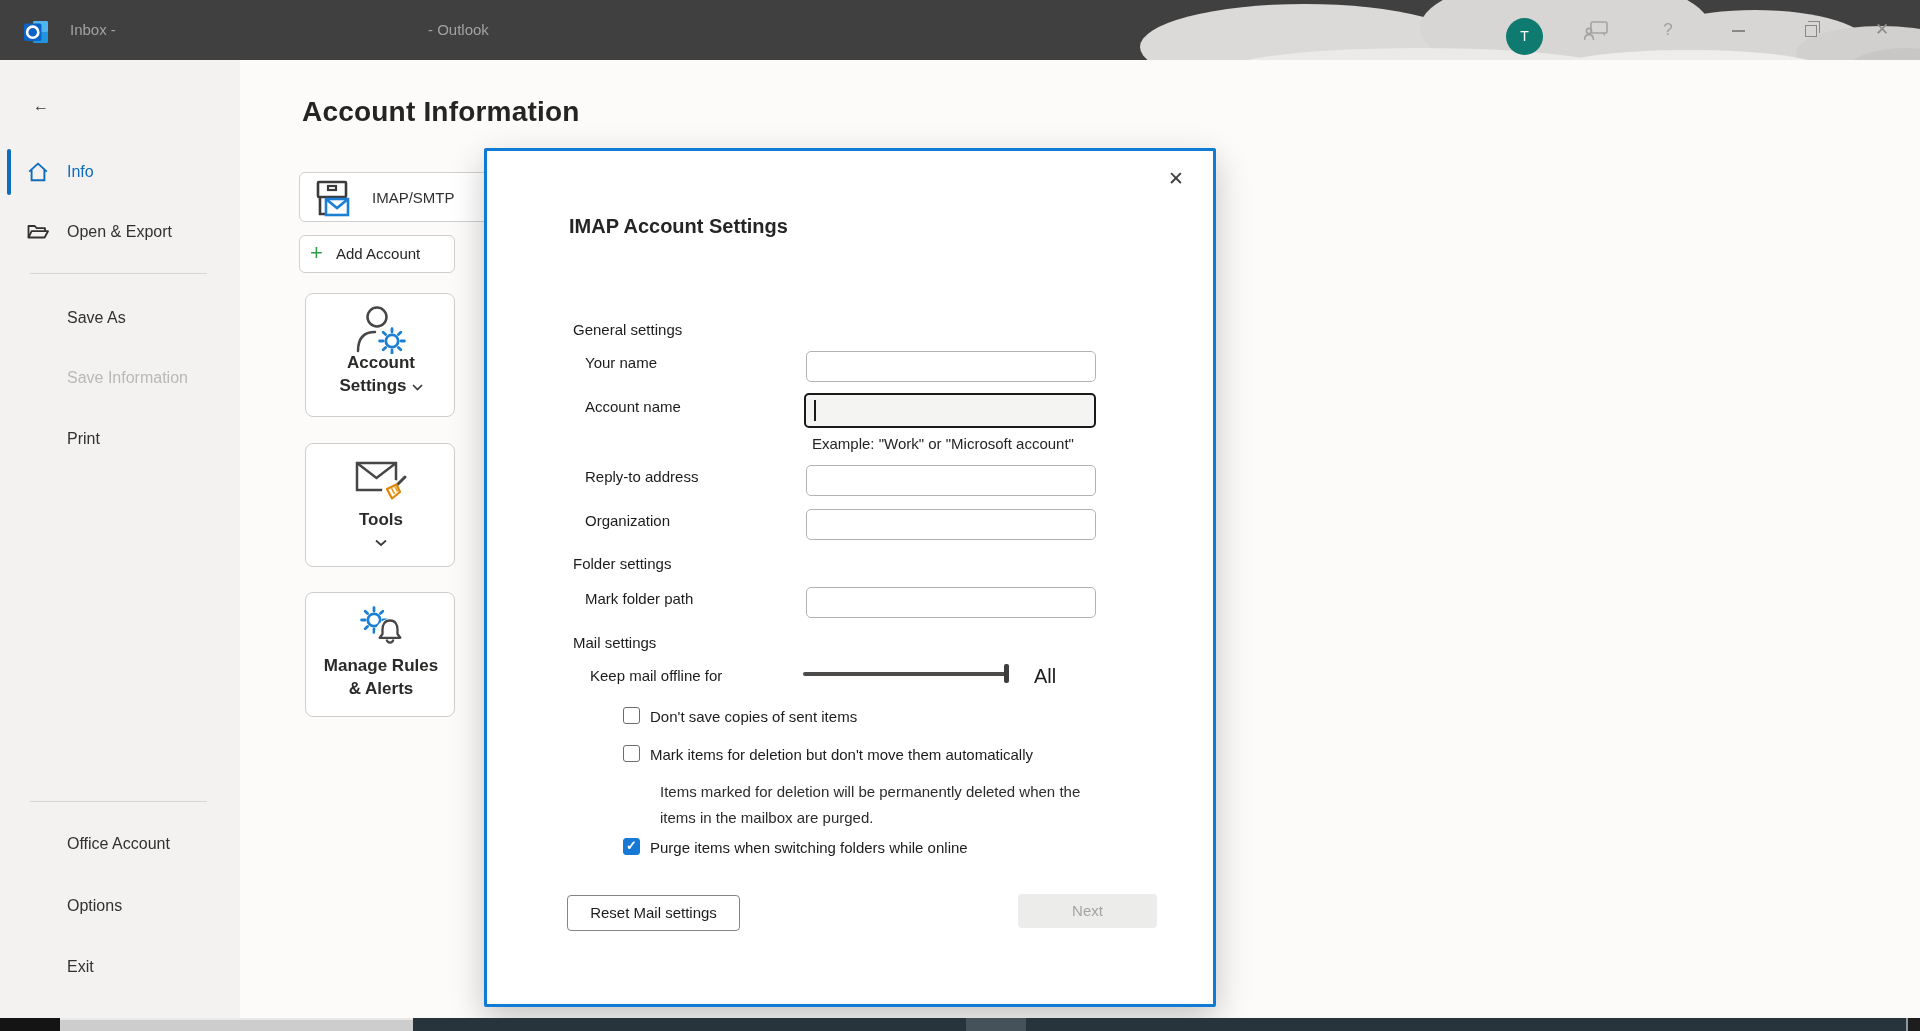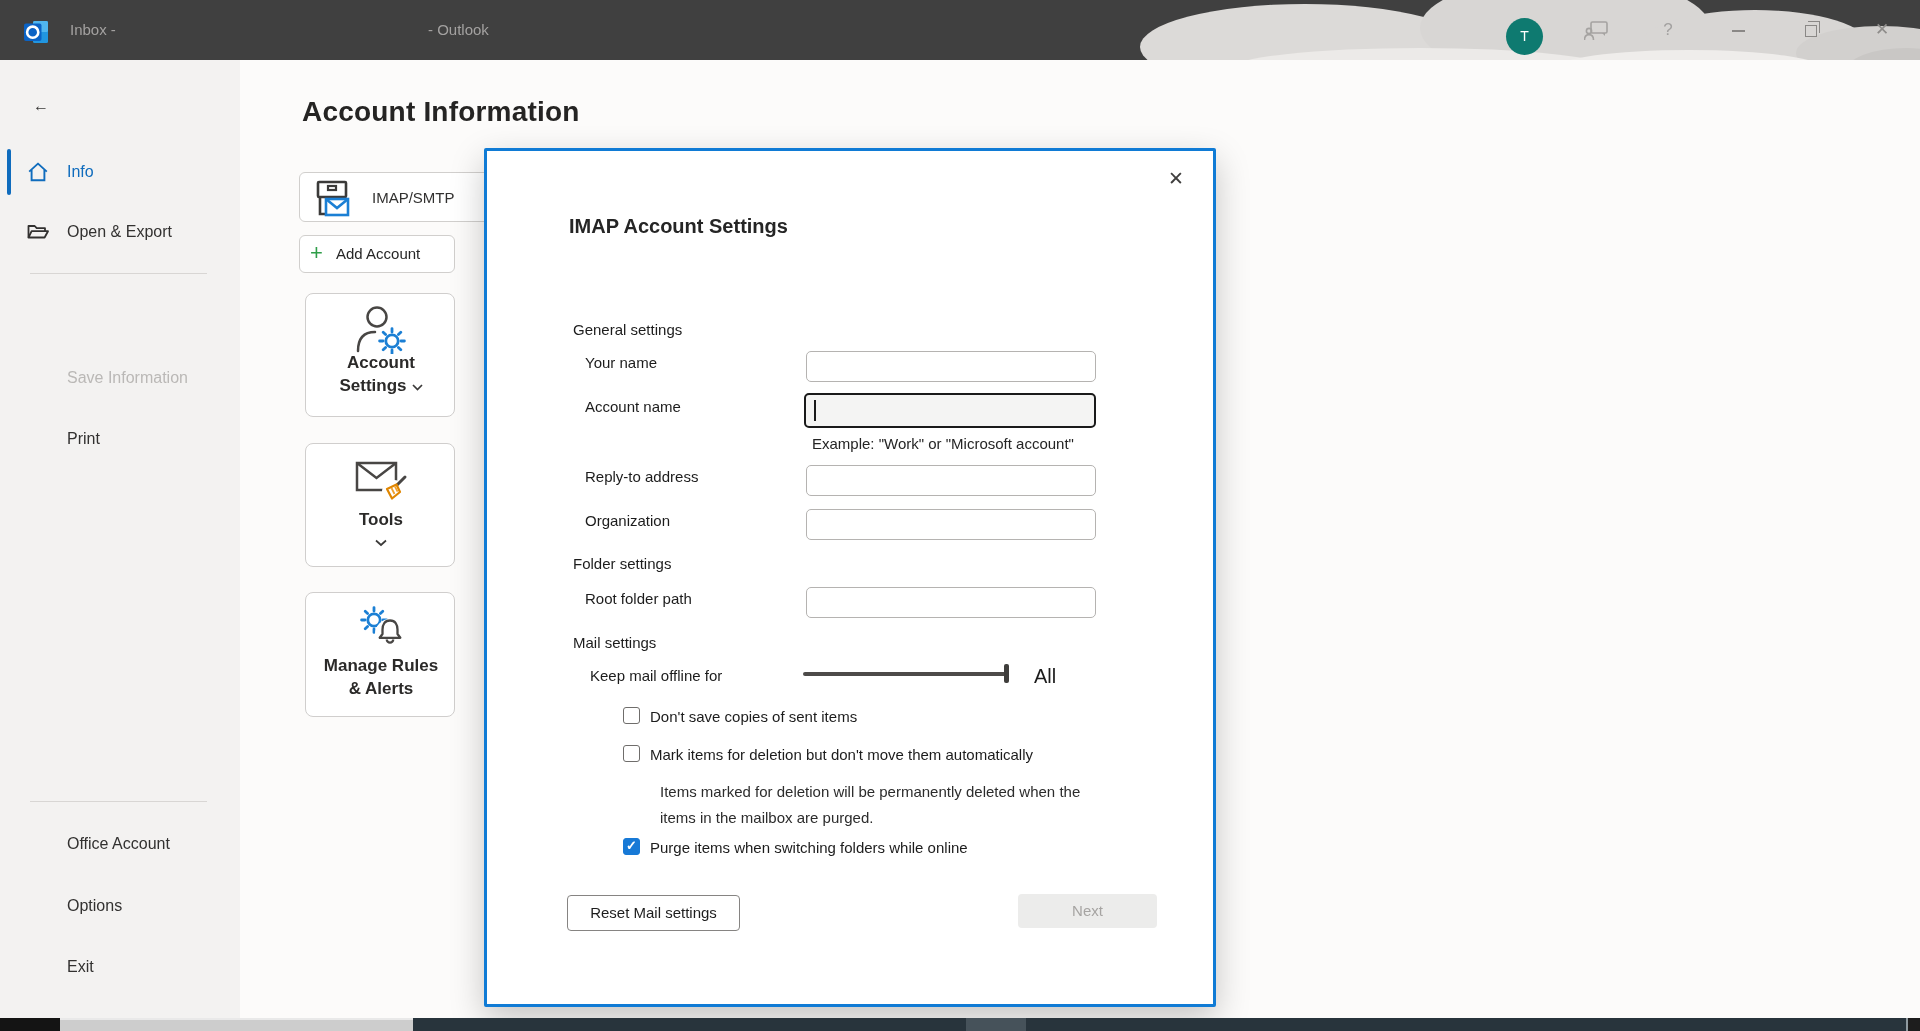--- a/index.html
+++ b/index.html
@@ -174,20 +174,23 @@
     <div class="nav-item nav-open">
       <svg class="nico" viewBox="0 0 24 24">
         <path d="M2.5 17.5 V6 h6.2 l2 2.2 H19 v3" fill="none" stroke="#323130" stroke-width="1.8" stroke-linejoin="round"></path>
         <path d="M2.5 17.5 L5.6 11.2 H22 L18.6 17.5 Z" fill="none" stroke="#323130" stroke-width="1.8" stroke-linejoin="round"></path>
       </svg>
       <span class="lbl">Open &amp; Export</span>
     </div>
 
     <div class="side-div sd1"></div>
 
+    <div class="nav-item nav-saveas">
+      <span class="lbl">Save As</span>
+    </div>
     <div class="nav-item nav-saveatt">
       <span class="lbl">Save Information</span>
     </div>
     <div class="nav-item nav-print">
       <span class="lbl">Print</span>
     </div>
 
     <div class="side-div sd2"></div>
 
     <div class="nav-item nav-office">
@@ -304,21 +307,21 @@
     <div class="helper">Example: "Work" or "Microsoft account"</div>
 
     <div class="fld-lbl lbl-reply">Reply-to address</div>
     <input class="fld fld-reply" style="">
 
     <div class="fld-lbl lbl-org">Organization</div>
     <input class="fld fld-org" style="">
 
     <div class="sec-lbl sec-folder">Folder settings</div>
 
-    <div class="fld-lbl lbl-root">Root folder path</div>
+    <div class="fld-lbl lbl-root">Mark folder path</div>
     <input class="fld fld-root" style="">
 
     <div class="sec-lbl sec-mail">Mail settings</div>
 
     <div class="fld-lbl lbl-keep">Keep mail offline for</div>
     <div class="slider-track"></div>
     <div class="slider-thumb"></div>
     <div class="slider-val">All</div>
 
     <div class="cb cb1"></div>

